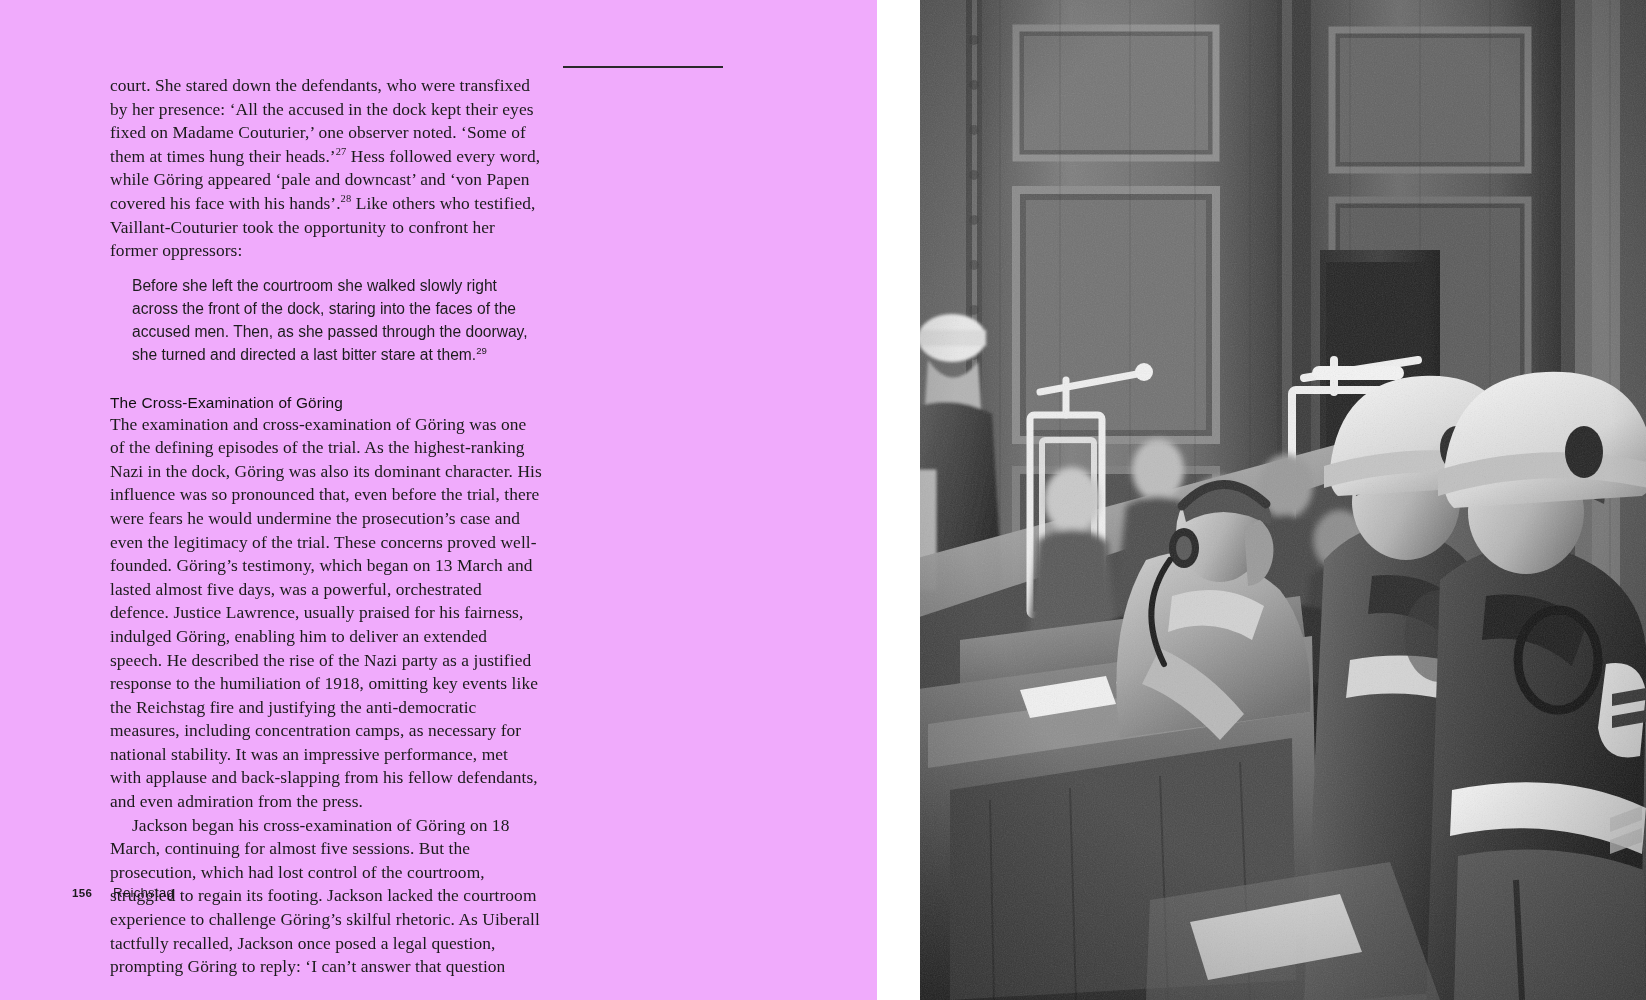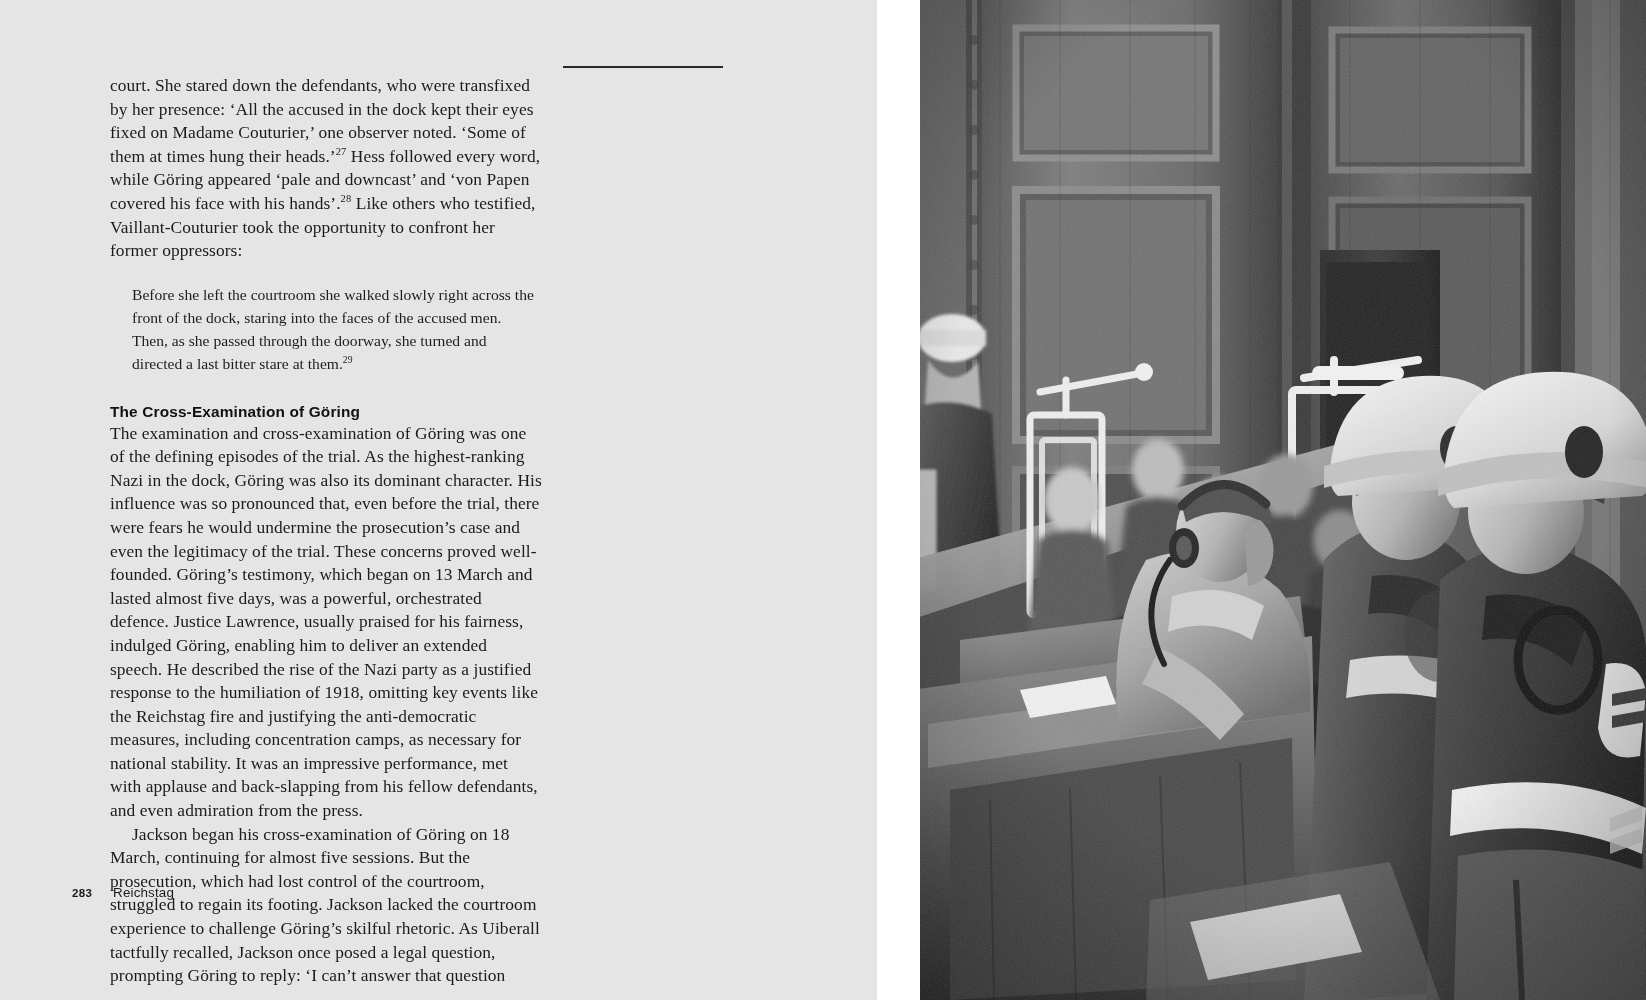--- a/index.html
+++ b/index.html
@@ -20,21 +20,21 @@
     width: 1646px;
     height: 1000px;
     display: flex;
   }
 
   
   .page-left {
     position: relative;
     width: 877px;
     height: 1000px;
-    background: #e5e5e5;
+    background: #f0abfc;
     flex: 0 0 877px;
   }
 
   .text-column {
     position: absolute;
     left: 110px;
     top: 74px;
     width: 432px;
   }
 
@@ -50,38 +50,38 @@
   .body-par.indent {
     text-indent: 22px;
   }
   .body-par .sup {
     font-size: 10.5px;
     vertical-align: super;
     line-height: 0;
   }
 
   .blockquote {
-    margin: 20px 0 0 0;
+    margin: 11px 0 0 0;
     padding-left: 22px;
     width: 404px;
-    font-family: Liberation Serif, serif;
+    font-family: Liberation Sans, sans-serif;
     font-size: 15.6px;
     line-height: 23.2px;
     color: #1d1d1d;
   }
   .blockquote .sup {
     font-size: 9.6px;
     vertical-align: super;
     line-height: 0;
   }
 
   .subheading {
     margin: 26px 0 0 0;
     font-family: "Liberation Sans", sans-serif;
-    font-weight: bold;
+    font-weight: normal;
     font-size: 15.4px;
     line-height: 20px;
     letter-spacing: 0.15px;
     color: #111111;
   }
 
   .par-gap {
   }
 
   
@@ -168,21 +168,21 @@
 
       <p class="body-par indent">Jackson began his cross-examination of Göring on 18 March, continuing for almost five sessions. But the prosecution, which had lost control of the courtroom, struggled to regain its footing. Jackson lacked the courtroom experience to challenge Göring’s skilful rhetoric. As Uiberall tactfully recalled, Jackson once posed a legal question, prompting Göring to reply: ‘I can’t answer that question</p>
 
     </div>
 
     <div class="caption-block">
       <div class="caption-rule"></div>
     </div>
 
     <div class="footer">
-      <span class="folio">283</span>
+      <span class="folio">156</span>
       <span class="running-title">Reichstag</span>
     </div>
 
   </div>
 
   <div class="page-right">
     <div class="photo-frame">
       <svg viewBox="0 0 726 1000" preserveAspectRatio="xMidYMid slice">
         <defs>
           <linearGradient id="gWallTop" x1="0" y1="0" x2="0" y2="1">

